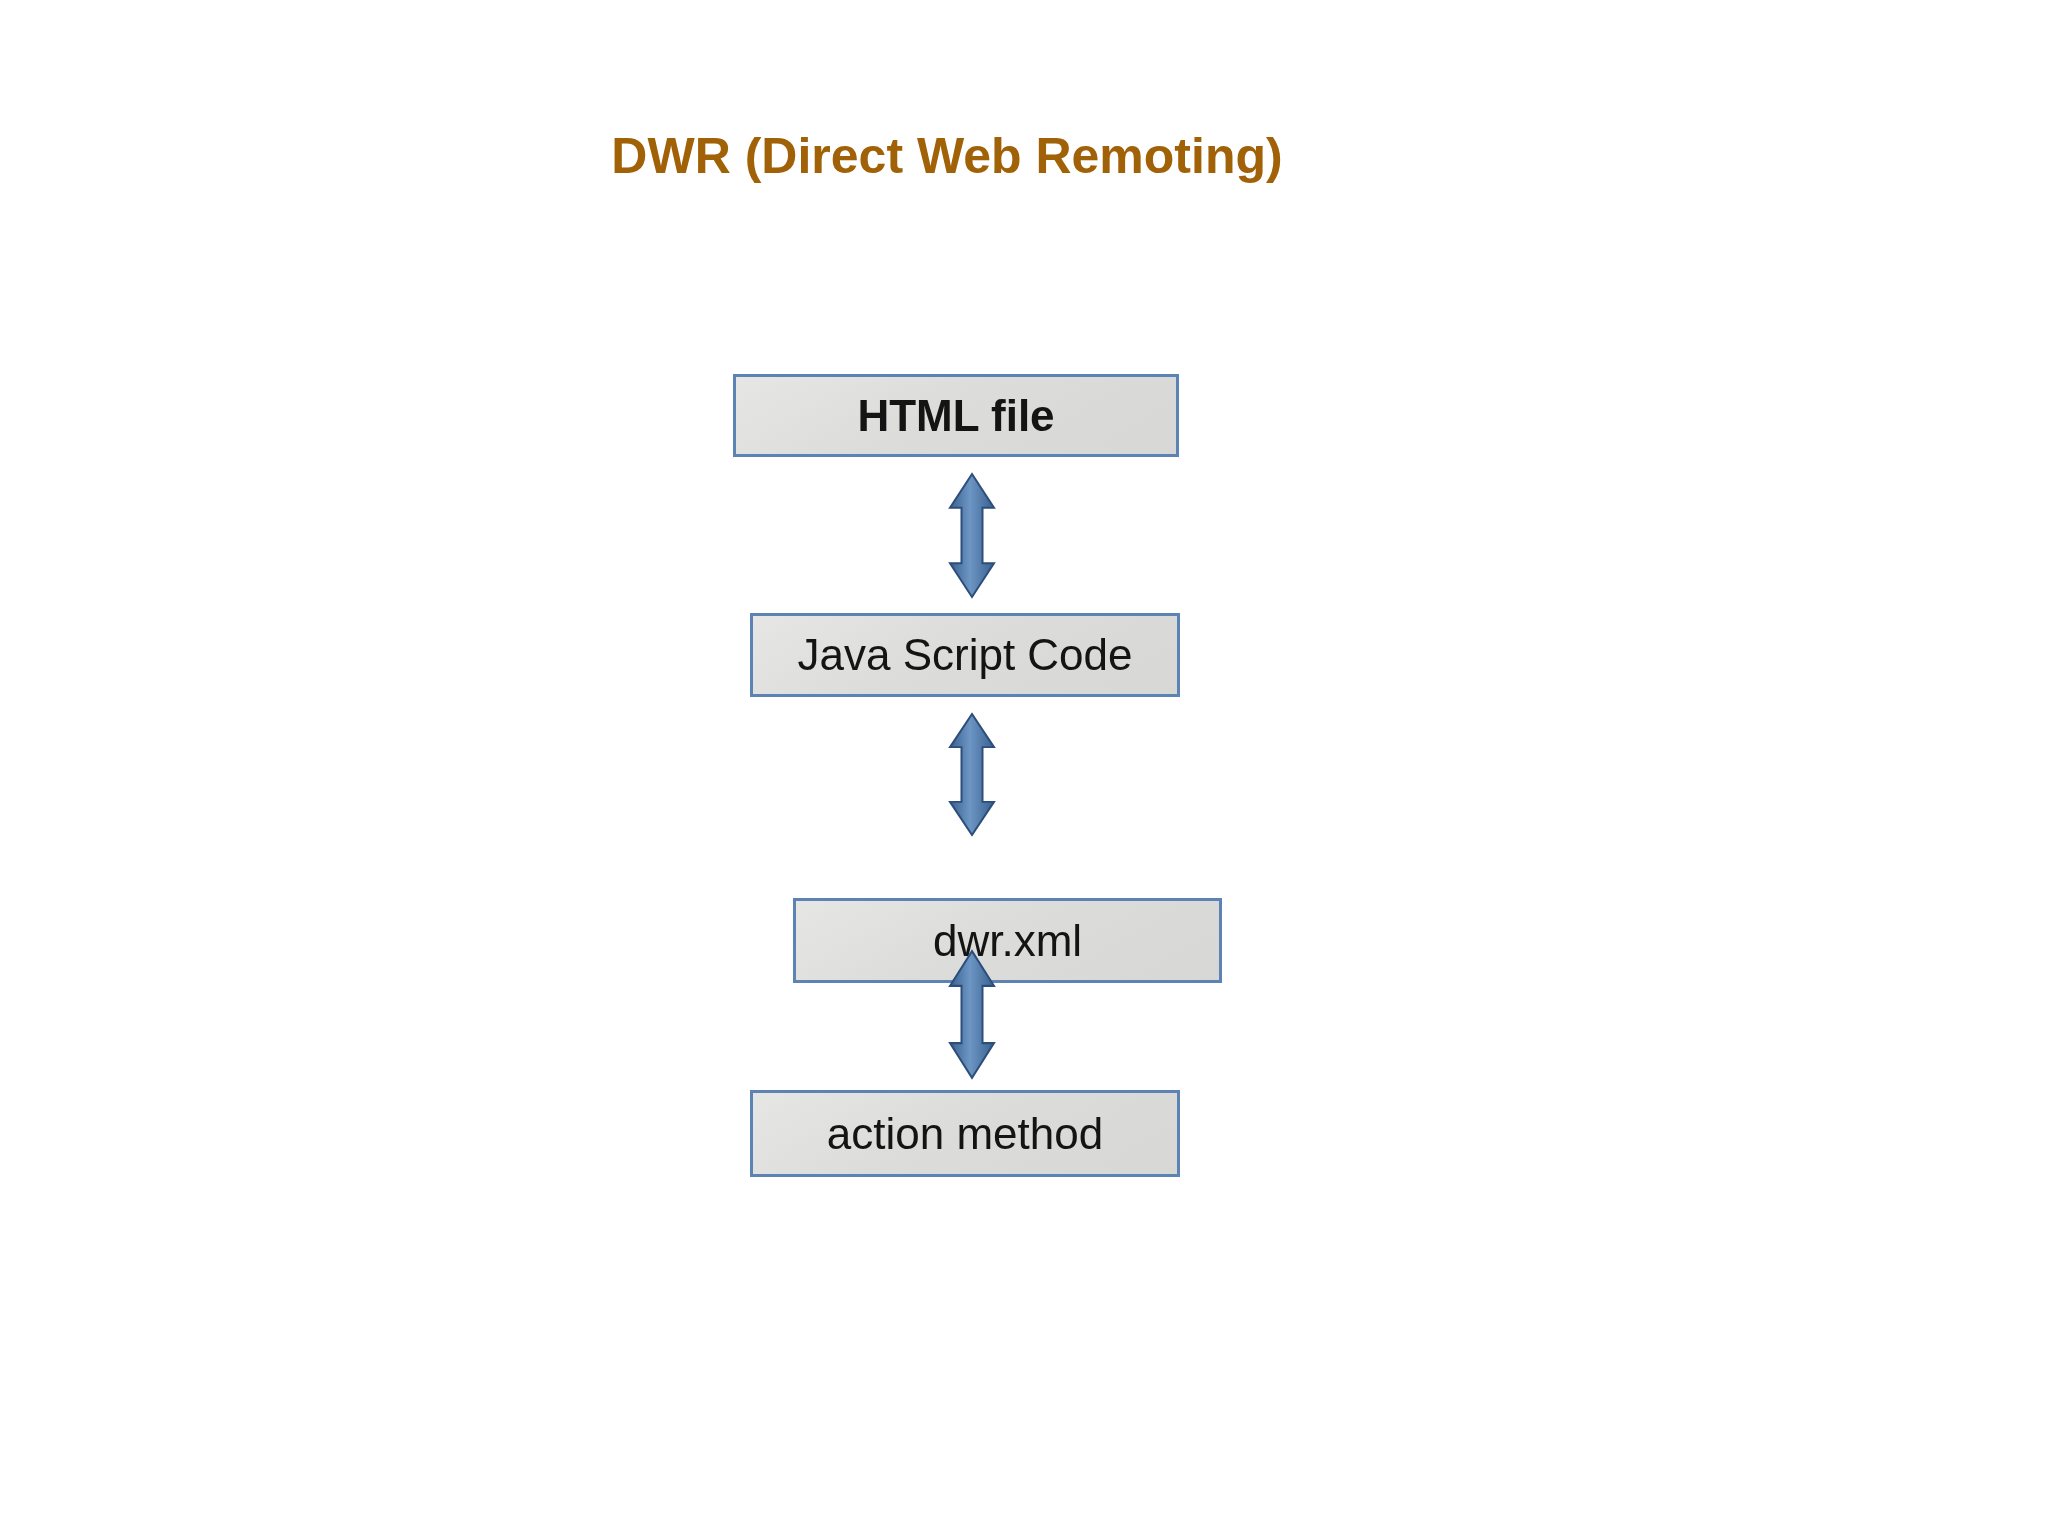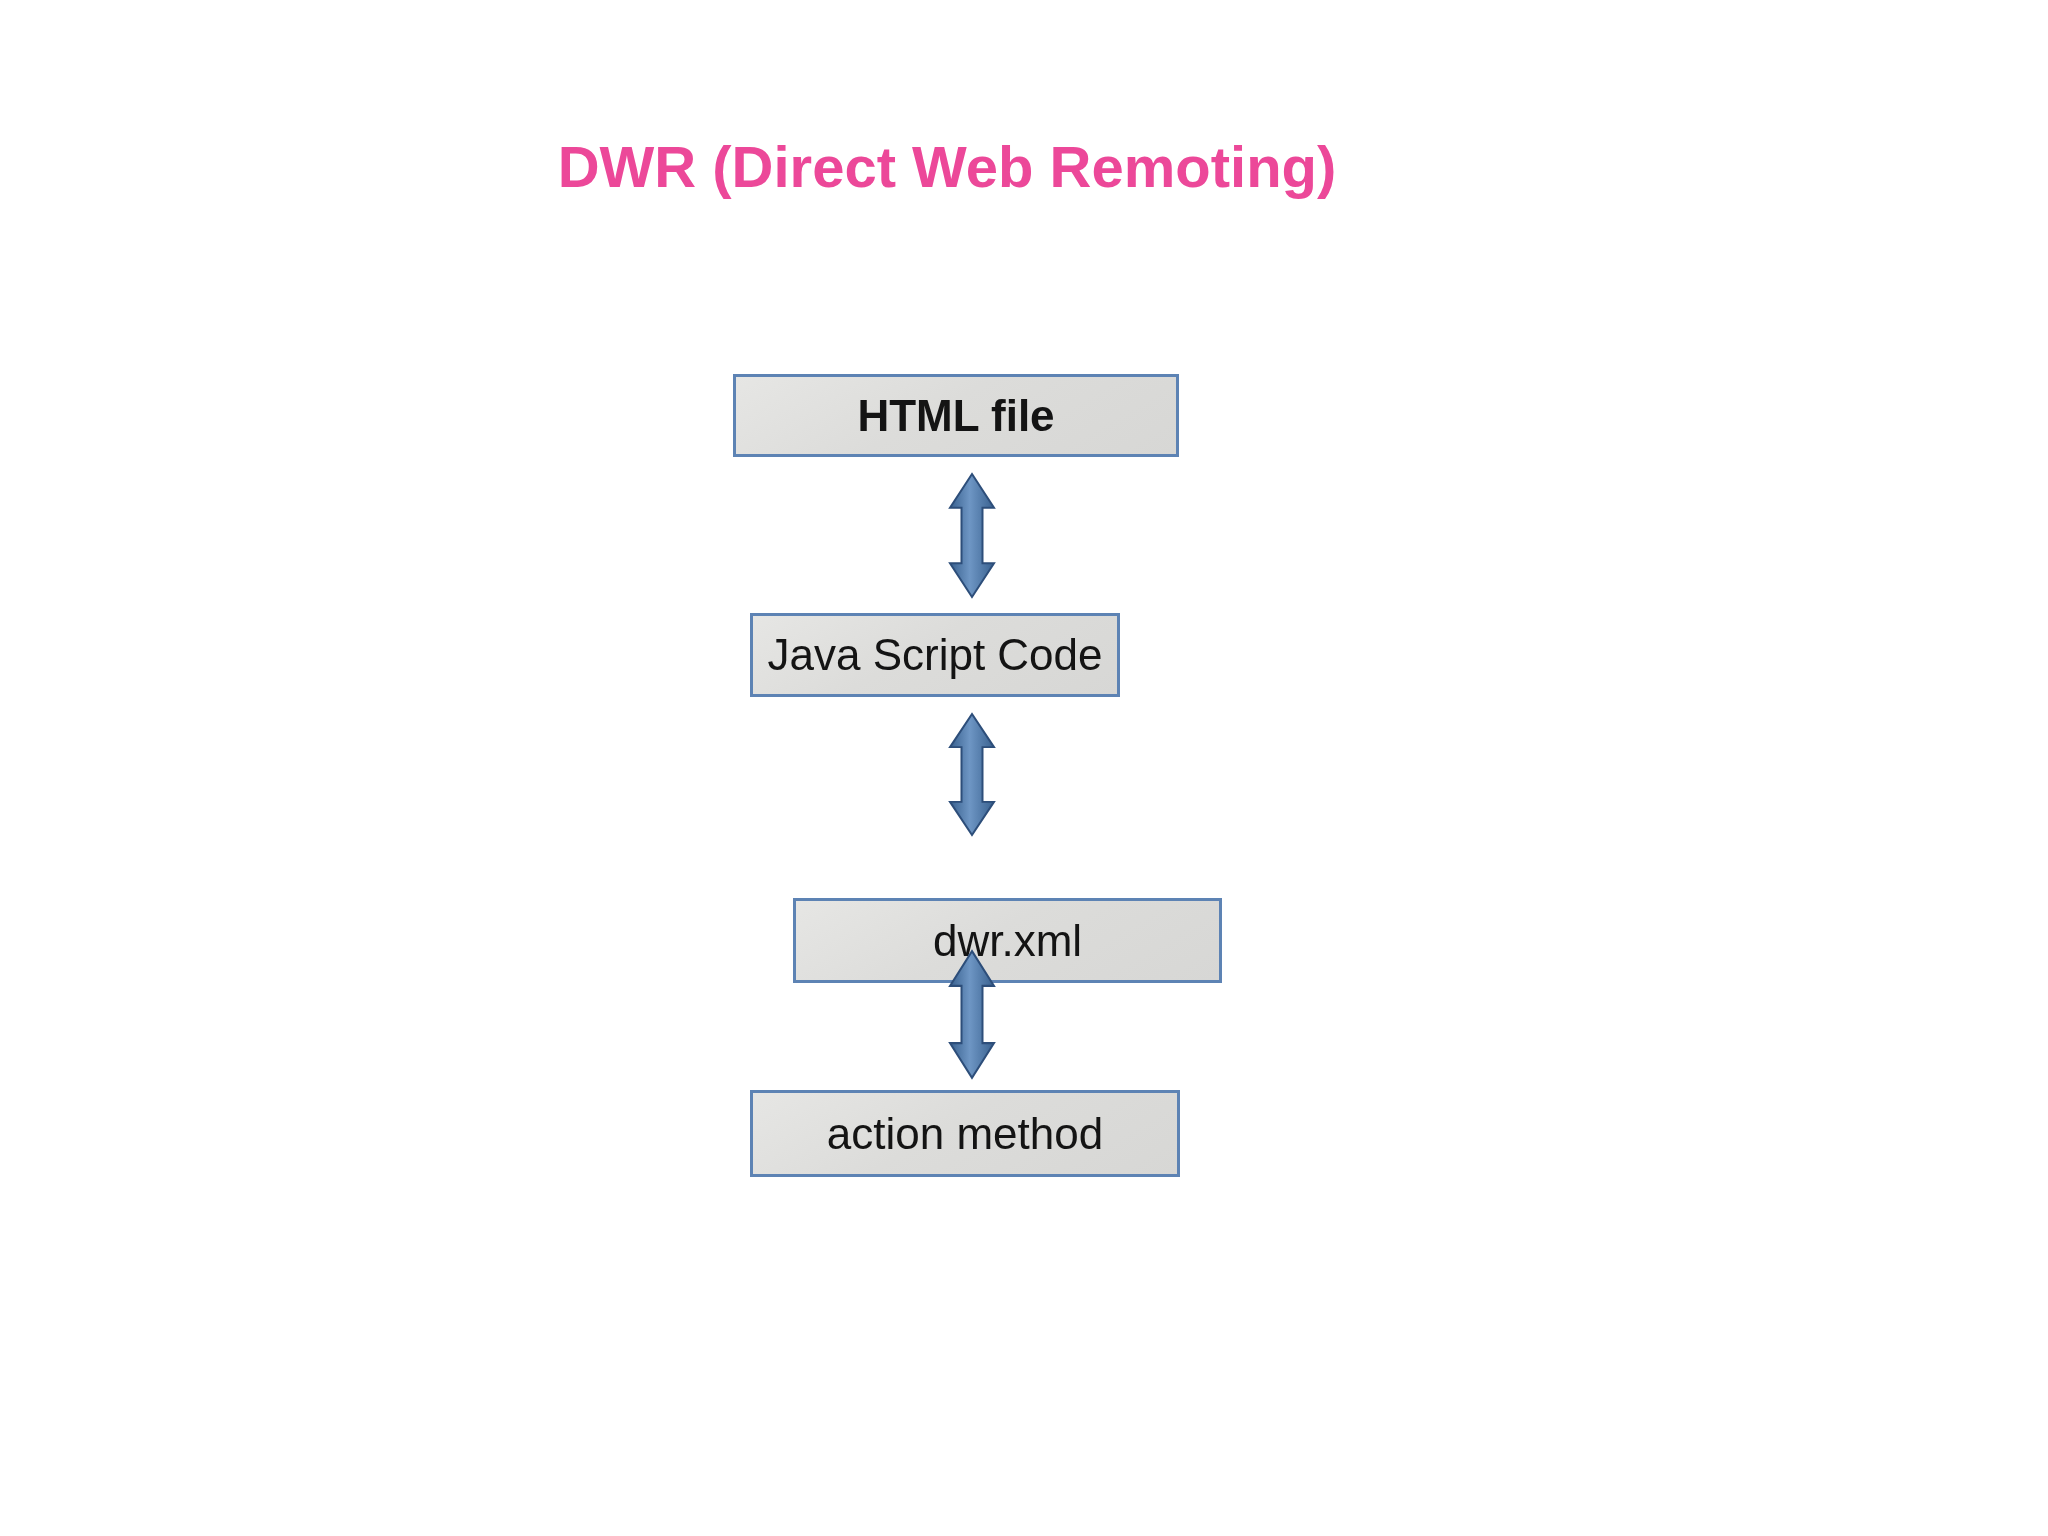--- a/index.html
+++ b/index.html
@@ -10,42 +10,42 @@
   }
   .canvas {
     position: relative;
     width: 2048px;
     height: 1536px;
     background: #ffffff;
     overflow: hidden;
   }
   .slide-title {
     position: absolute;
-    top: 133px;
+    top: 127px;
     left: 947px;
     transform: translateX(-50%);
-    font-size: 58px;
+    font-size: 50px;
     font-weight: bold;
-    color: #ec4899;
+    color: #a16207;
     white-space: nowrap;
   }
   .node {
     position: absolute;
     box-sizing: border-box;
     border: 3px solid #5d83b4;
     background: linear-gradient(150deg, #e6e6e4 0%, #dcdcda 45%, #d7d7d5 100%);
     display: flex;
     align-items: center;
     justify-content: center;
     font-size: 44px;
     color: #141414;
     white-space: nowrap;
   }
   #node-html-file    { left: 733px; top: 374px;  width: 446px; height: 83px; font-weight: bold; }
-  #node-js-code      { left: 750px; top: 613px;  width: 370px; height: 84px; }
+  #node-js-code      { left: 750px; top: 613px;  width: 430px; height: 84px; }
   #node-dwr-xml      { left: 768px; top: 898px;  width: 429px; height: 85px; margin-left: 25px; }
   #node-action-method{ left: 750px; top: 1090px; width: 430px; height: 87px; }
   .arrow {
     position: absolute;
     width: 50px;
   }
   #arrow-1 { left: 947px; top: 471px; height: 129px; }
   #arrow-2 { left: 947px; top: 711px; height: 127px; }
   #arrow-3 { left: 947px; top: 948px; height: 133px; }
   .arrow svg { display: block; width: 100%; height: 100%; }

